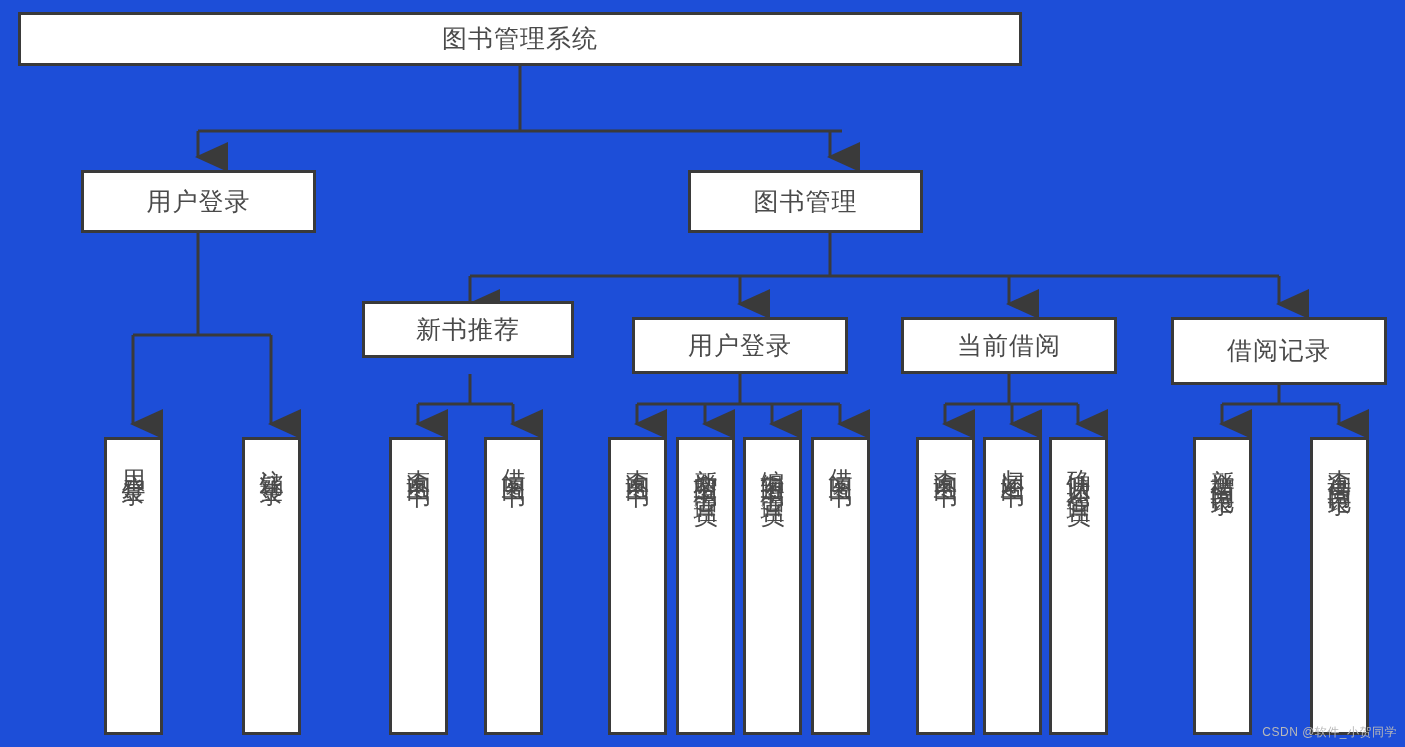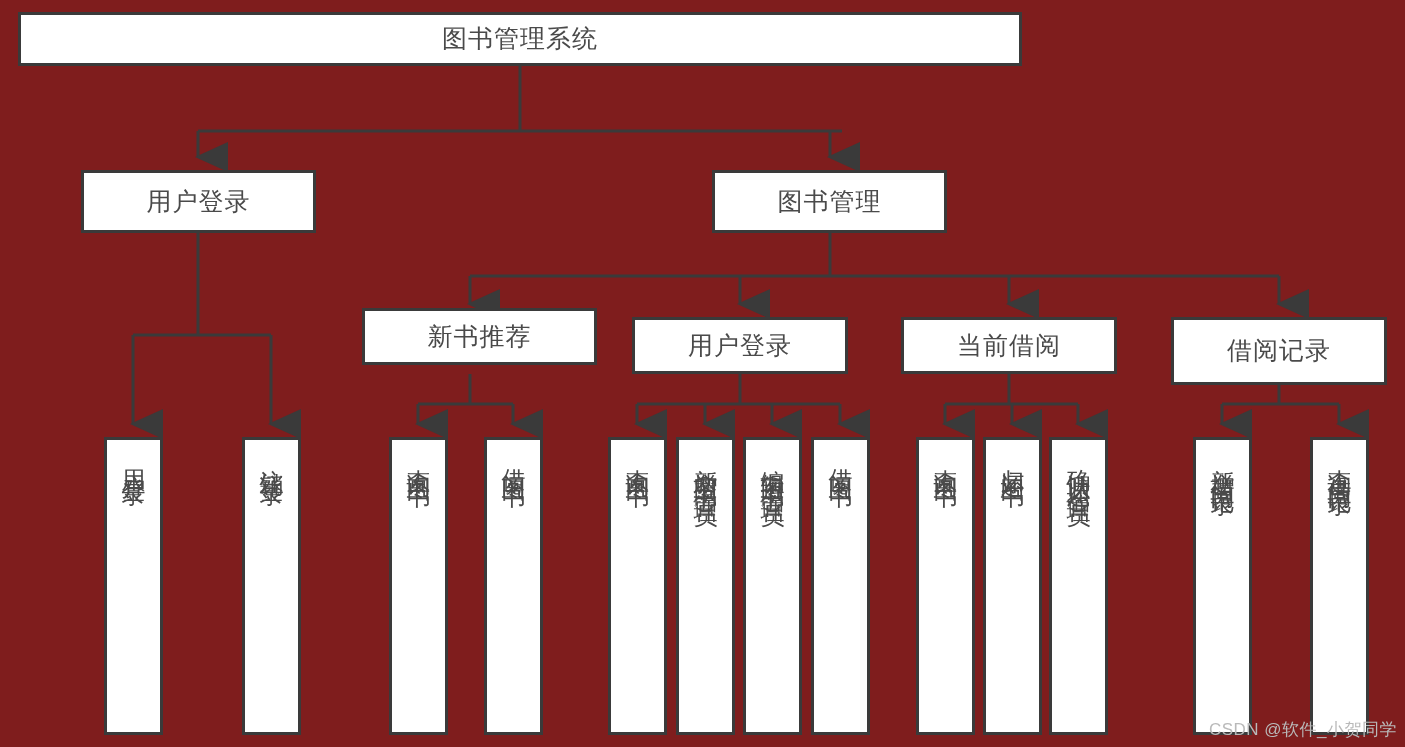--- a/index.html
+++ b/index.html
@@ -8,21 +8,21 @@
     padding: 0;
     background: #ffffff;
   }
   body {
     font-family: "Liberation Sans", "DejaVu Sans", sans-serif;
   }
   #diagram-root {
     position: relative;
     width: 1405px;
     height: 747px;
-    background: #7f1d1d;
+    background: #1d4ed8;
     overflow: hidden;
   }
   #edge-layer {
     position: absolute;
     left: 0;
     top: 0;
     width: 1405px;
     height: 747px;
     pointer-events: none;
   }
@@ -63,21 +63,21 @@
     text-orientation: upright;
     font-size: 24px;
     letter-spacing: 5px;
     line-height: 1;
     white-space: nowrap;
   }
   #watermark {
     position: absolute;
     right: 8px;
     bottom: 6px;
-    font-size: 17px;
+    font-size: 12px;
     color: #b9b9b9;
     letter-spacing: 0.5px;
     white-space: nowrap;
     user-select: none;
   }
 </style>
 </head>
 <body>
 
 <div id="diagram-root">
@@ -132,25 +132,25 @@
     </g>
   </svg>
 
   <div class="node root h" style="left:18px; top:12px; width:1004px; height:54px;">
     <span class="node-label">图书管理系统</span>
   </div>
 
   <div class="node h" style="left:81px; top:170px; width:235px; height:63px;">
     <span class="node-label">用户登录</span>
   </div>
-  <div class="node h" style="left:712px; top:170px; width:235px; height:63px;">
+  <div class="node h" style="left:688px; top:170px; width:235px; height:63px;">
     <span class="node-label">图书管理</span>
   </div>
 
-  <div class="node h" style="left:362px; top:308px; width:235px; height:57px;">
+  <div class="node h" style="left:362px; top:301px; width:212px; height:57px;">
     <span class="node-label">新书推荐</span>
   </div>
   <div class="node h" style="left:632px; top:317px; width:216px; height:57px;">
     <span class="node-label">用户登录</span>
   </div>
   <div class="node h" style="left:901px; top:317px; width:216px; height:57px;justify-content:center;">
     <span class="node-label">当前借阅</span>
   </div>
   <div class="node h" style="left:1171px; top:317px; width:216px; height:68px;">
     <span class="node-label">借阅记录</span>

